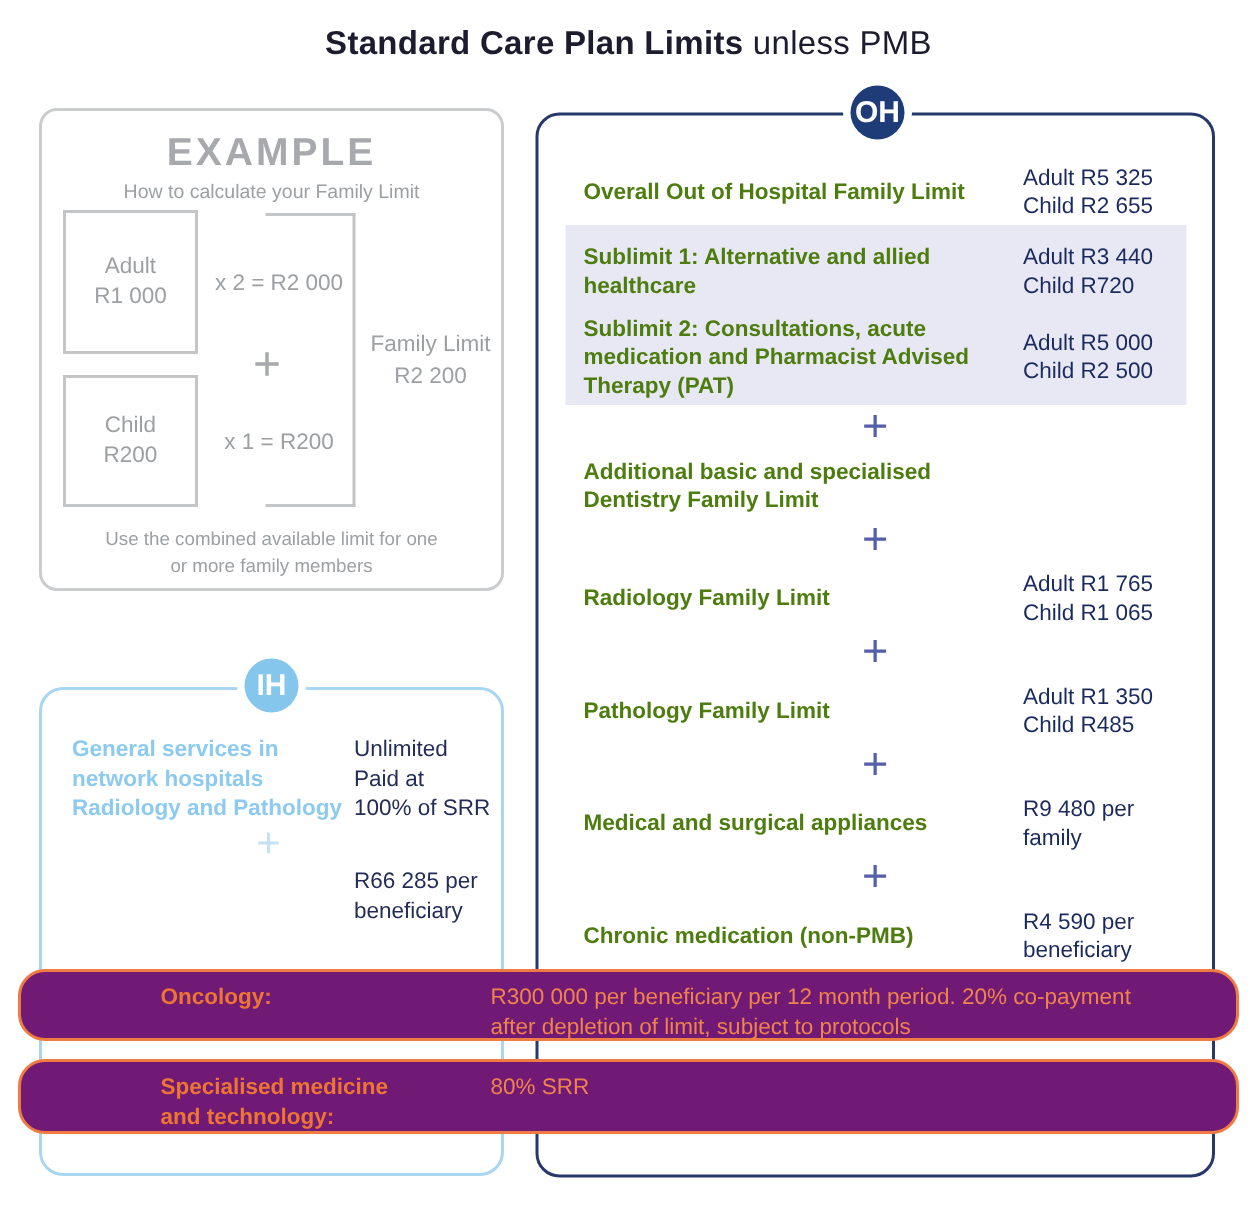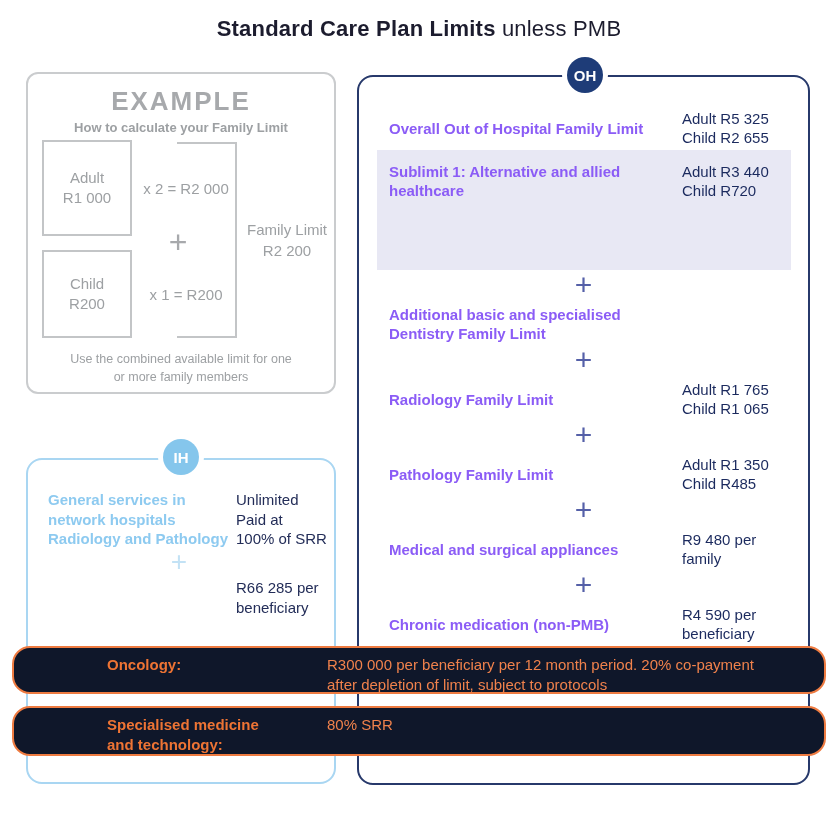--- a/index.html
+++ b/index.html
@@ -9,21 +9,21 @@
   .title { position:absolute; top:16px; left:0; width:838px; text-align:center;
            font-size:22px; color:#1c1c2e; letter-spacing:.2px; }
   .title .b { font-weight:bold; }
 
   
   .example-box { position:absolute; left:26px; top:72px; width:310px; height:322px;
                  border:2px solid #caccce; border-radius:12px; background:#fff; }
   .ex-heading { position:absolute; top:12px; left:0; width:100%; text-align:center;
                 font-size:26px; font-weight:bold; color:#a7a9ac; letter-spacing:2px; }
   .ex-sub { position:absolute; top:46px; left:0; width:100%; text-align:center;
-            font-size:13px; font-weight:bold; color:#9da0a3; }
+            font-size:13px; font-weight:normal; color:#9da0a3; }
   .ex-square { position:absolute; border:2px solid #c3c5c7; display:flex; align-items:center;
                justify-content:center; text-align:center; color:#9da0a3; font-size:15px;
                line-height:1.35; white-space:pre-line; }
   .sq-adult { left:14px; top:66px; width:90px; height:96px; }
   .sq-child { left:14px; top:176px; width:90px; height:88px; }
   .ex-formula { position:absolute; display:flex; align-items:center; justify-content:center;
                 color:#9da0a3; font-size:15px; }
   .f-adult { left:106px; top:66px; width:104px; height:96px; }
   .f-child { left:106px; top:176px; width:104px; height:88px; }
   .ex-plus { position:absolute; left:122px; top:146px; width:56px; height:44px;
@@ -34,21 +34,21 @@
                 border-bottom:2px solid #c3c5c7; }
   .ex-family { position:absolute; left:212px; top:68px; width:94px; height:196px;
                display:flex; align-items:center; justify-content:center; text-align:center;
                color:#9da0a3; font-size:15px; line-height:1.4; white-space:pre-line; }
   .ex-footnote { position:absolute; top:276px; left:0; width:100%; text-align:center;
                  font-size:12.5px; color:#9da0a3; line-height:1.45; white-space:pre-line; }
 
   
   .badge { position:absolute; width:36px; height:36px; border-radius:50%;
            display:flex; align-items:center; justify-content:center;
-           color:#fff; font-weight:bold; font-size:15px; box-shadow:0 0 0 5px #fff; z-index:3; }
+           color:#fff; font-weight:bold; font-size:20px; box-shadow:0 0 0 5px #fff; z-index:3; }
   .badge-oh { left:567px; top:57px; background:#1e3c78; }
   .badge-ih { left:163px; top:439px; background:#85c6ec; }
 
   
   .ih-box { position:absolute; left:26px; top:458px; width:310px; height:326px;
             border:2px solid #a9d6f2; border-radius:16px; background:#fff; }
   .ih-label { position:absolute; font-size:15px; font-weight:bold; color:#8dcaf0;
               line-height:1.3; white-space:pre-line; }
   .ih-value { position:absolute; font-size:15px; color:#232d58; line-height:1.3; white-space:pre-line; }
   .ih-l1 { left:20px; top:30px; width:185px; }
@@ -59,38 +59,38 @@
   .ih-l2 { left:20px; top:118px; width:185px; }
   .ih-v2 { left:208px; top:118px; width:95px; }
 
   
   .oh-box { position:absolute; left:357px; top:75px; width:453px; height:710px;
             border:2px solid #27396b; border-radius:16px; background:#fff; }
   .oh-shade { position:absolute; left:18px; top:73px; width:414px; height:120px;
               background:#e8e8f4; }
   .oh-row { position:absolute; left:0; width:100%; }
   .oh-row .lbl { position:absolute; left:30px; top:50%; transform:translateY(-50%);
-                 width:288px; font-size:15px; font-weight:bold; color:#8b5cf6;
+                 width:288px; font-size:15px; font-weight:bold; color:#4d7c0f;
                  line-height:1.25; white-space:pre-line; }
   .oh-row .val { position:absolute; left:323px; top:50%; transform:translateY(-50%);
                  width:125px; font-size:15px; color:#1b2a5e; line-height:1.25; white-space:pre-line; }
   .r0 { top:28px;  height:48px; }
   .r1 { top:80px;  height:50px; }
   .r2 { top:134px; height:56px; }
   .r3 { top:222px; height:52px; }
   .r4 { top:297px; height:52px; }
   .r5 { top:372px; height:52px; }
   .r6 { top:447px; height:52px; }
   .r7 { top:522px; height:52px; }
   .oh-plus { position:absolute; left:0; width:100%; height:24px; line-height:24px;
              text-align:center; font-size:30px; color:#5560a8; }
   .p0 { top:196px; } .p1 { top:271px; } .p2 { top:346px; } .p3 { top:421px; } .p4 { top:496px; }
 
   
-  .orange-box { position:absolute; left:12px; width:814px; background:#0f172a;
+  .orange-box { position:absolute; left:12px; width:814px; background:#701a75;
                 border:2px solid #ee7b41; border-radius:18px; z-index:5; }
   .ob1 { top:646px; height:48px; }
   .ob2 { top:706px; height:50px; }
   .orange-label { position:absolute; left:93px; top:7px; width:185px; font-size:15px;
                   font-weight:bold; color:#ee7434; line-height:1.3; white-space:pre-line; }
   .orange-value { position:absolute; left:273px; top:7px; width:535px; font-size:15px;
                   color:#f0824c; line-height:1.3; white-space:pre-line;margin-left:40px; }
 </style>
 </head>
 <body>
@@ -138,20 +138,27 @@
       <div class="lbl">Overall Out of Hospital Family Limit</div>
       <div class="val">Adult R5 325
 Child R2 655</div>
     </div>
     <div class="oh-row r1">
       <div class="lbl">Sublimit 1: Alternative and allied
 healthcare</div>
       <div class="val">Adult R3 440
 Child R720</div>
     </div>
+    <div class="oh-row r2">
+      <div class="lbl">Sublimit 2: Consultations, acute
+medication and Pharmacist Advised
+Therapy (PAT)</div>
+      <div class="val">Adult R5 000
+Child R2 500</div>
+    </div>
     <div class="oh-plus p0">+</div>
     <div class="oh-row r3">
       <div class="lbl">Additional basic and specialised
 Dentistry Family Limit</div>
     </div>
     <div class="oh-plus p1">+</div>
     <div class="oh-row r4">
       <div class="lbl">Radiology Family Limit</div>
       <div class="val">Adult R1 765
 Child R1 065</div>

